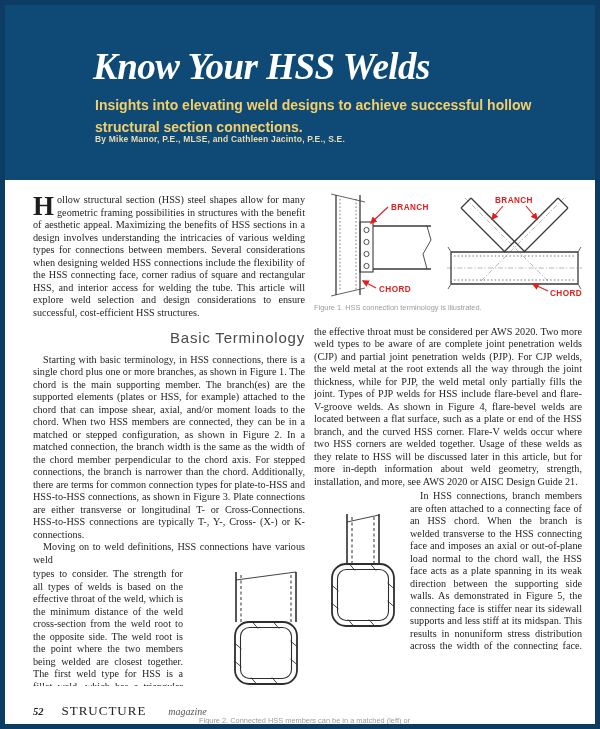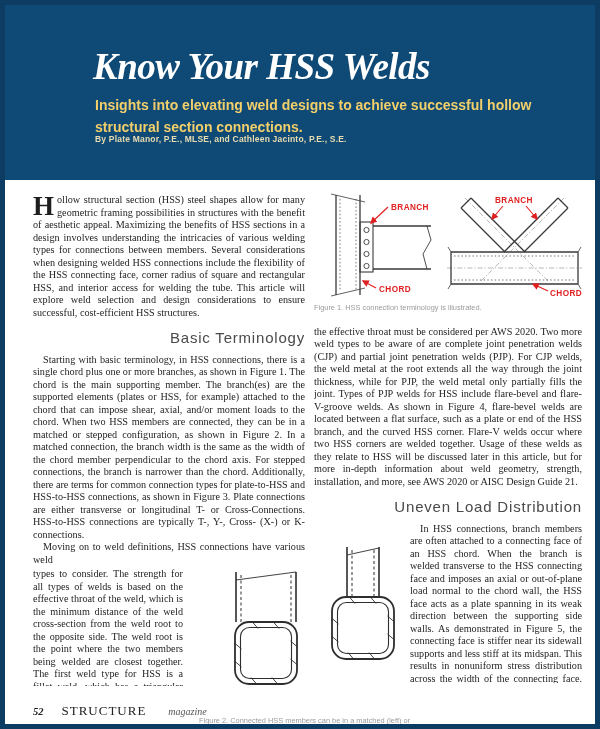--- a/index.html
+++ b/index.html
@@ -73,21 +73,21 @@
   }
 </style>
 </head>
 <body>
 
 <div class="page">
 
   <div class="header-band">
     <div class="article-title">Know Your HSS Welds</div>
     <div class="article-subtitle">Insights into elevating weld designs to achieve successful hollow structural section connections.</div>
-    <div class="article-byline">By Plate Manor, P.E., MLSE, and Cathleen Jacinto, P.E., S.E.</div>
+    <div class="article-byline">By Mike Manor, P.E., MLSE, and Cathleen Jacinto, P.E., S.E.</div>
   </div>
 
   <div class="col col-left">
     <p><span class="dropcap">H</span><span>ollow structural section (HSS) steel shapes allow for many geometric framing possibilities in structures with the benefit of aesthetic appeal. Maximizing the benefits of HSS sections in a design involves understanding the intricacies of various welding types for connections between members. Several considerations when designing welded HSS connections include the flexibility of the HSS connecting face, corner radius of square and rectangular HSS, and interior access for welding the tube. This article will explore weld selection and design considerations to ensure successful, cost-efficient HSS structures.</span></p>
 
     <div class="section-heading">Basic Terminology</div>
 
     <p class="indent">Starting with basic terminology, in HSS connections, there is a single chord plus one or more branches, as shown in Figure 1. The chord is the main supporting member. The branch(es) are the supported elements (plates or HSS, for example) attached to the chord that can impose shear, axial, and/or moment loads to the chord. When two HSS members are connected, they can be in a matched or stepped configuration, as shown in Figure 2. In a matched connection, the branch width is the same as the width of the chord member perpendicular to the chord axis. For stepped connections, the branch is narrower than the chord. Additionally, there are terms for common connection types for plate-to-HSS and HSS-to-HSS connections, as shown in Figure 3. Plate connections are either transverse or longitudinal T- or Cross-Connections. HSS-to-HSS connections are typically T-, Y-, Cross- (X-) or K-connections.</p>
 
     <p class="indent force-justify">Moving on to weld definitions, HSS connections have various weld</p>
@@ -162,21 +162,20 @@
           <line x1="79" y1="14" x2="90" y2="27" stroke="#e02020" stroke-width="1.1" marker-end="url(#ar2)"></line>
           <line x1="101" y1="99" x2="86" y2="92" stroke="#e02020" stroke-width="1.1" marker-end="url(#ar2)"></line>
           <text class="red-label" x="103" y="104" fill="#e02020">CHORD</text>
         </g>
       </svg>
     </div>
     <div class="fig-caption fig1-caption">Figure 1. HSS connection terminology is illustrated.</div>
 
     <p class="para4">the effective throat must be considered per AWS 2020. Two more weld types to be aware of are complete joint penetration welds (CJP) and partial joint penetration welds (PJP). For CJP welds, the weld metal at the root extends all the way through the joint thickness, while for PJP, the weld metal only partially fills the joint. Types of PJP welds for HSS include flare-bevel and flare-V-groove welds. As shown in Figure 4, flare-bevel welds are located between a flat surface, such as a plate or end of the HSS branch, and the curved HSS corner. Flare-V welds occur where two HSS corners are welded together. Usage of these welds as they relate to HSS will be discussed later in this article, but for more in-depth information about weld geometry, strength, installation, and more, see AWS 2020 or AISC Design Guide 21.</p>
 
-    <div class="section-heading">Uneven Load Distribution</div>
 
     <div class="fig2-row">
 
       <svg class="fig2-right-svg" viewBox="0 0 66 118">
         <g stroke="#2e2e2e" fill="none">
           <path d="M17,4 V54 M49,4 V54" stroke-width="1.6"></path>
           <path d="M22,7 V54 M44,7 V54" stroke-width="1" stroke-dasharray="3,2.5"></path>
           <path d="M17,12 L49,5" stroke-width="0.9"></path>
           <rect x="2" y="54" width="62" height="62" rx="14" stroke-width="1.8"></rect>
           <rect x="7.5" y="59.5" width="51" height="51" rx="9" stroke-width="1.1"></rect>

